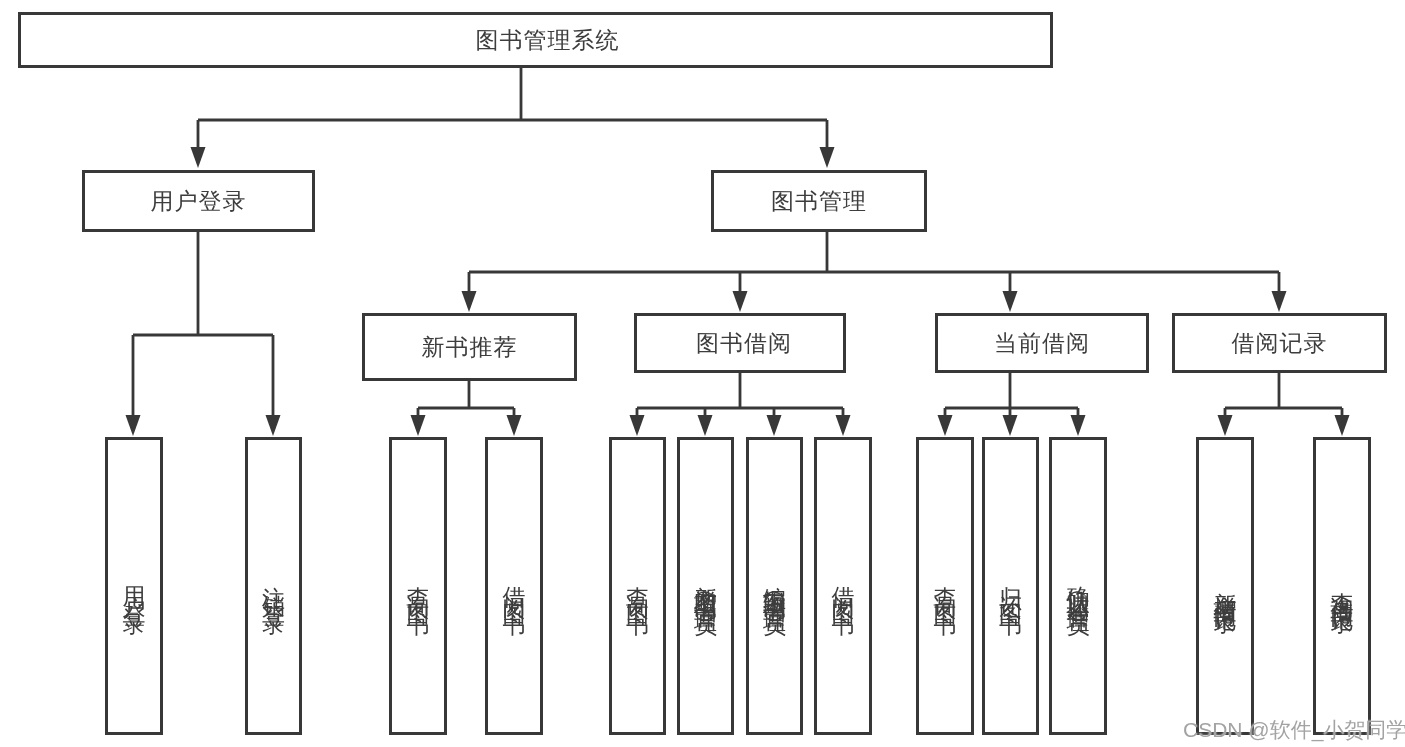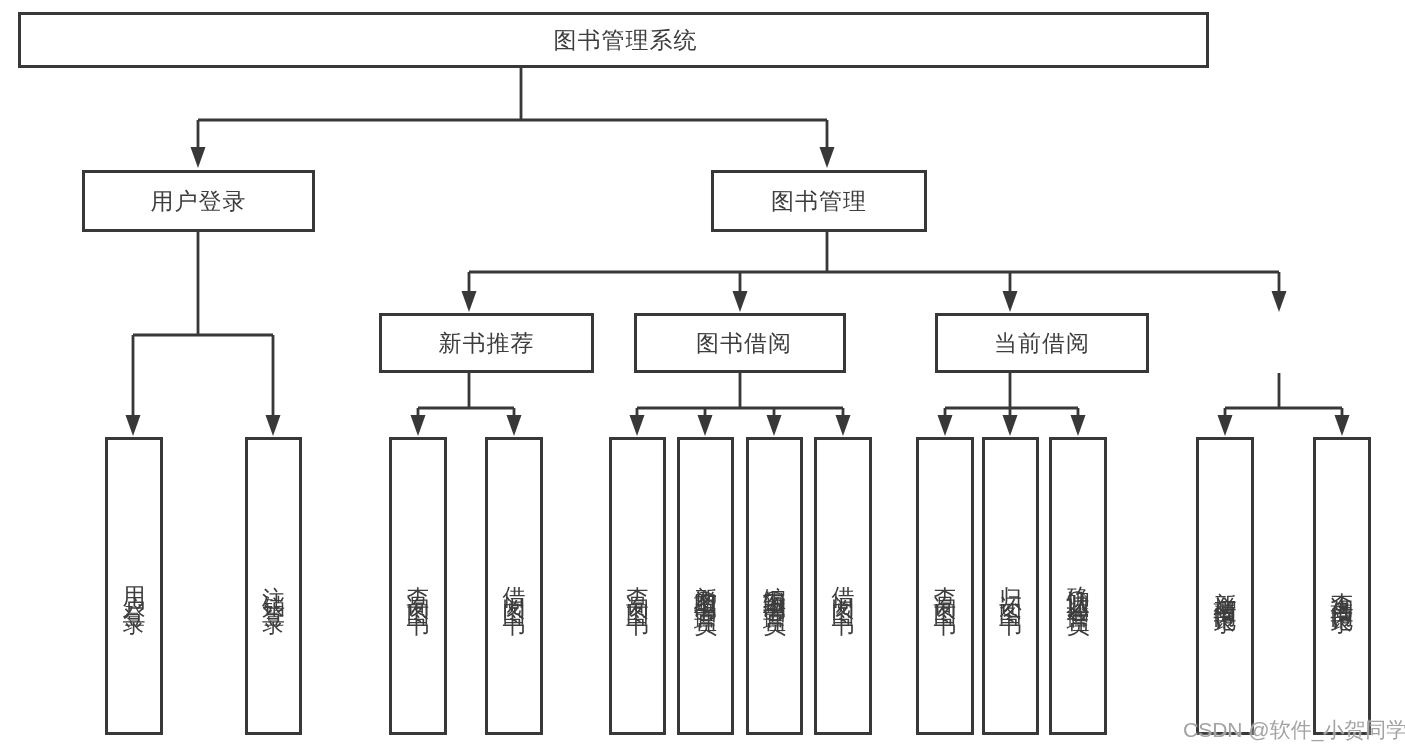--- a/index.html
+++ b/index.html
@@ -90,28 +90,29 @@
       <use href="#arrow-down" x="774" y="436"></use>
       <use href="#arrow-down" x="843" y="436"></use>
       <use href="#arrow-down" x="945" y="436"></use>
       <use href="#arrow-down" x="1010" y="436"></use>
       <use href="#arrow-down" x="1078" y="436"></use>
       <use href="#arrow-down" x="1225" y="436"></use>
       <use href="#arrow-down" x="1342" y="436"></use>
     </g>
   </svg>
 
-  <div class="hbox" style="left:18px; top:12px; width:1191px; height:56px;padding-left:24px;">图书管理系统</div>
+  <div class="hbox" style="left:18px; top:12px; width:1035px; height:56px;padding-left:24px;">图书管理系统</div>
 
   <div class="hbox" style="left:82px; top:170px; width:233px; height:62px;">用户登录</div>
   <div class="hbox" style="left:711px; top:170px; width:216px; height:62px;">图书管理</div>
 
-  <div class="hbox" style="left:379px; top:313px; width:215px; height:60px;">新书推荐</div>
+  <div class="hbox" style="left:362px; top:313px; width:215px; height:68px;">新书推荐</div>
   <div class="hbox" style="left:634px; top:313px; width:212px; height:60px;padding-left:8px;">图书借阅</div>
   <div class="hbox" style="left:903px; top:313px; width:214px; height:60px;margin-left:32px;">当前借阅</div>
+  <div class="hbox" style="left:1172px; top:313px; width:215px; height:60px;">借阅记录</div>
 
   <div class="leaf" style="left:105px; width:58px;">
     <span>用户登录</span>
   </div>
   <div class="leaf" style="left:245px; width:57px;">
     <span>注销登录</span>
   </div>
 
   <div class="leaf" style="left:389px; width:58px;">
     <span>查询图书</span>

